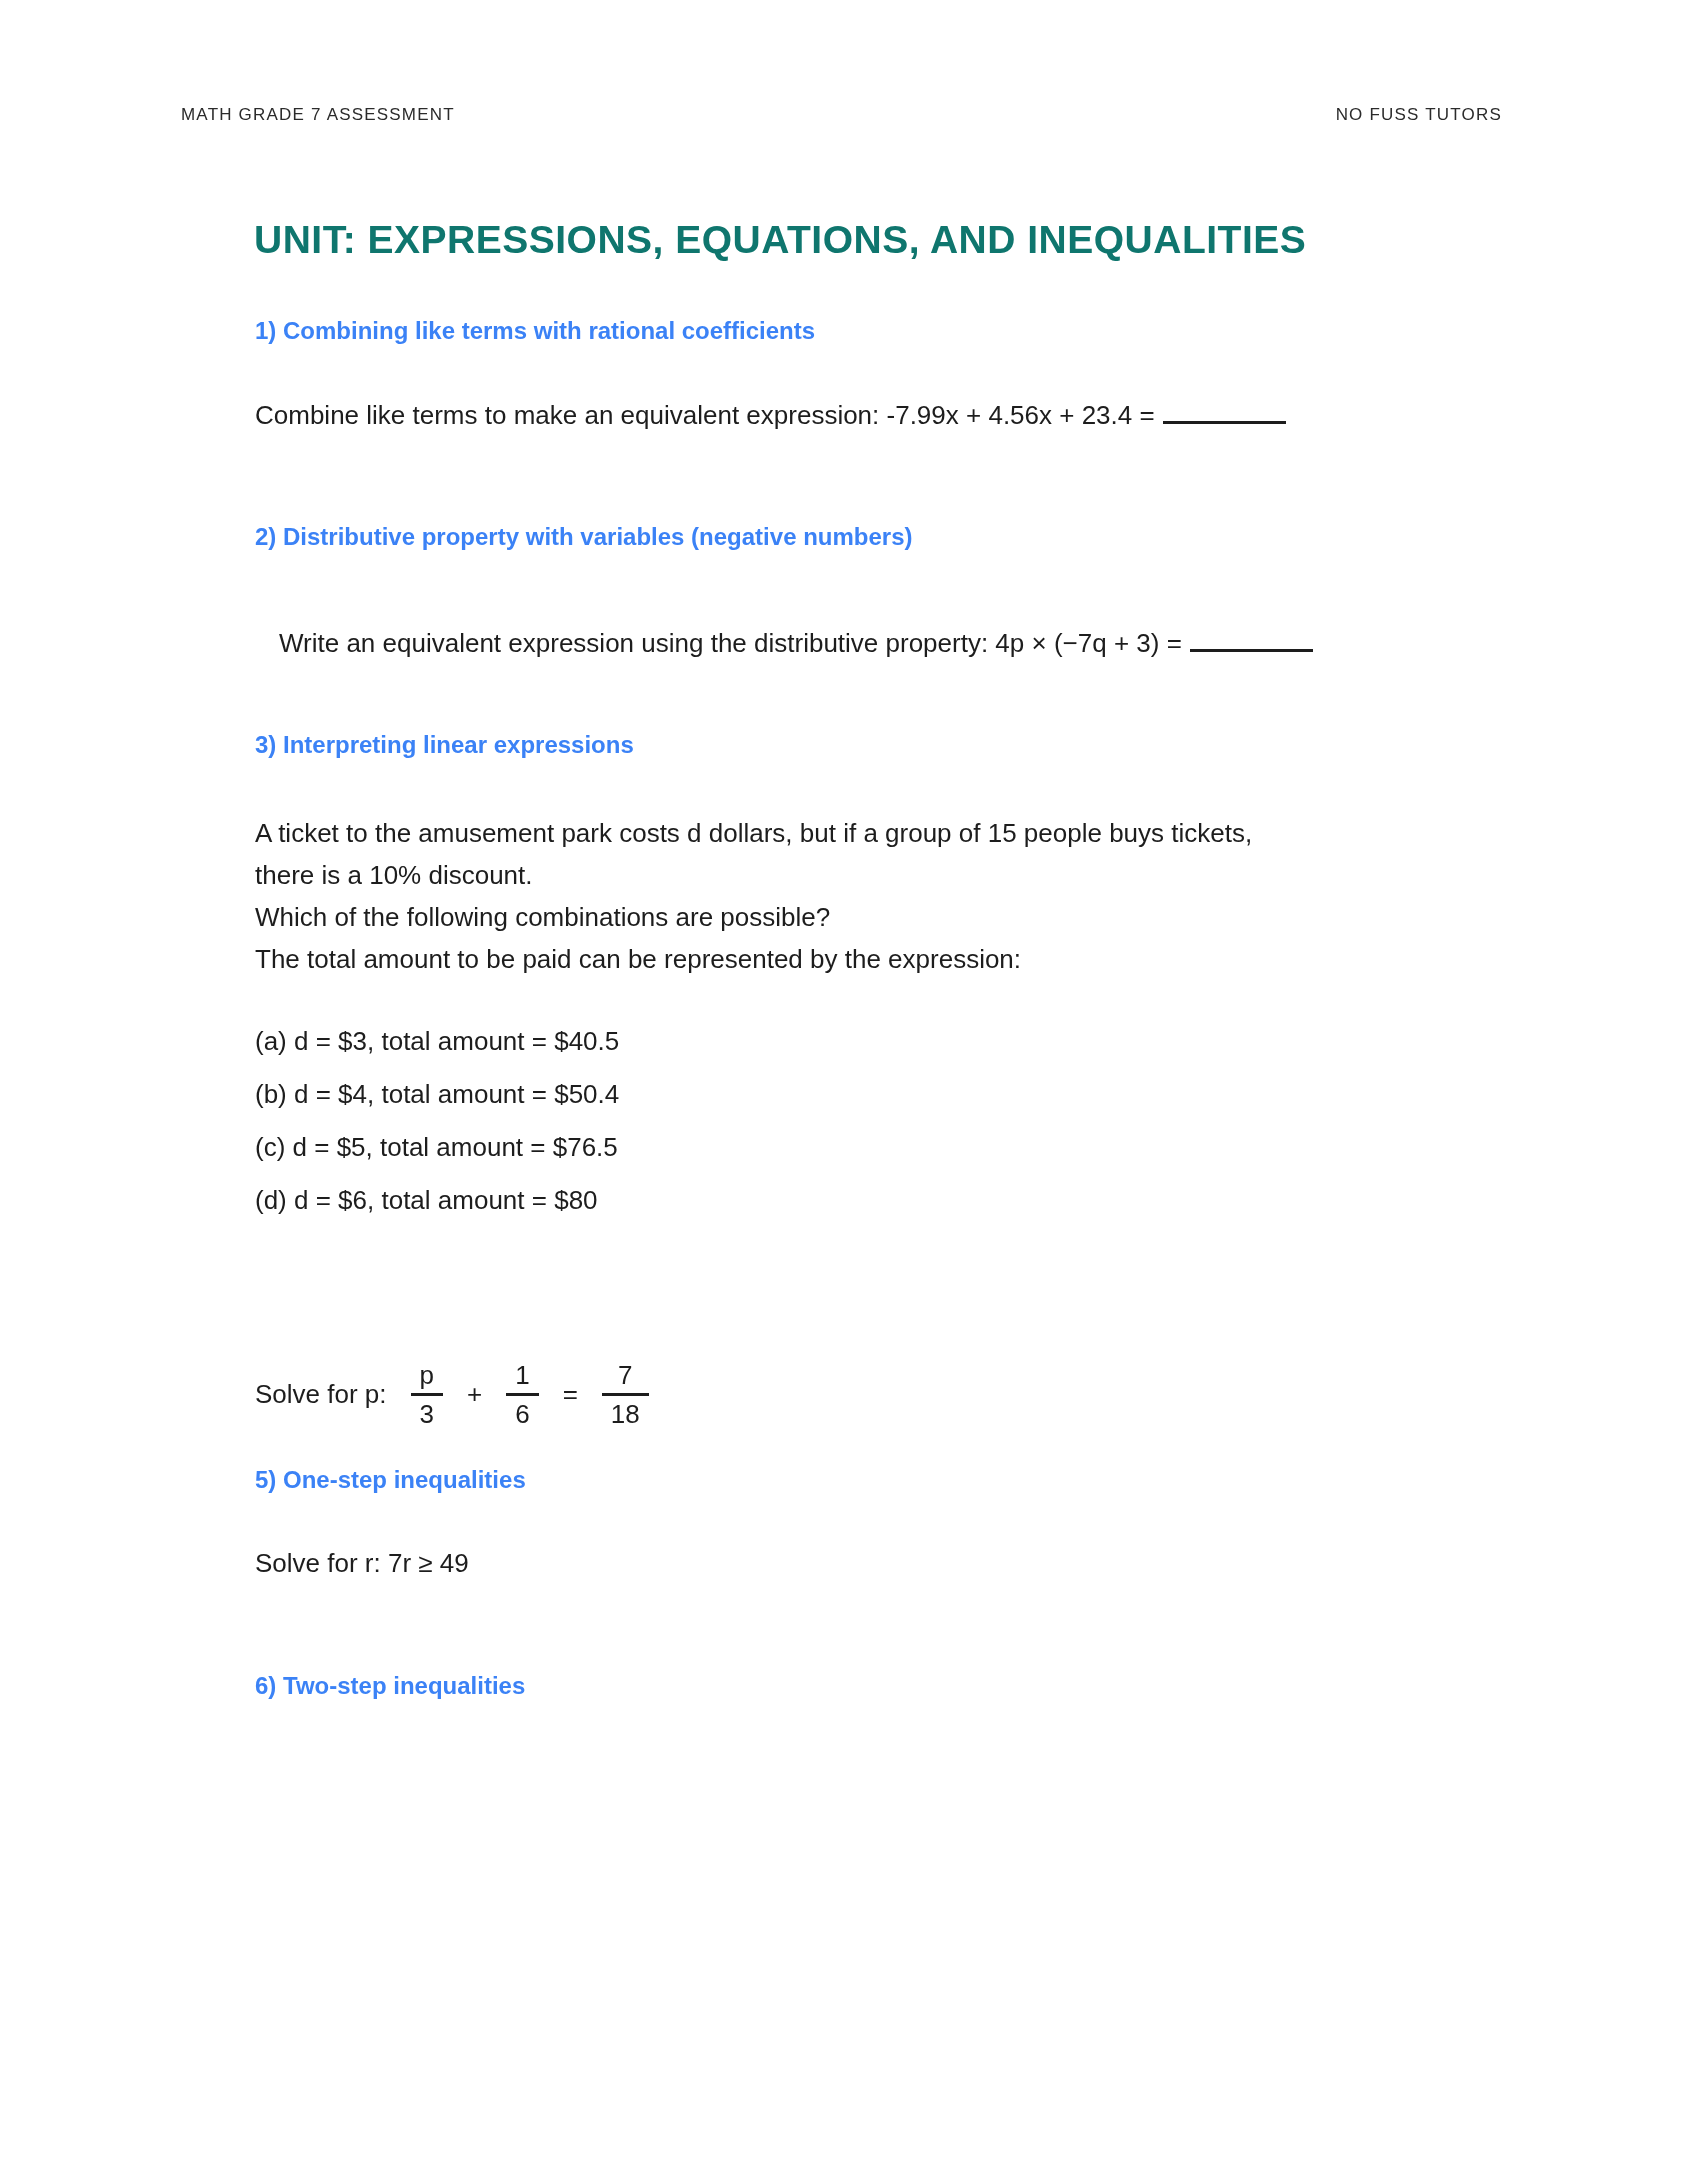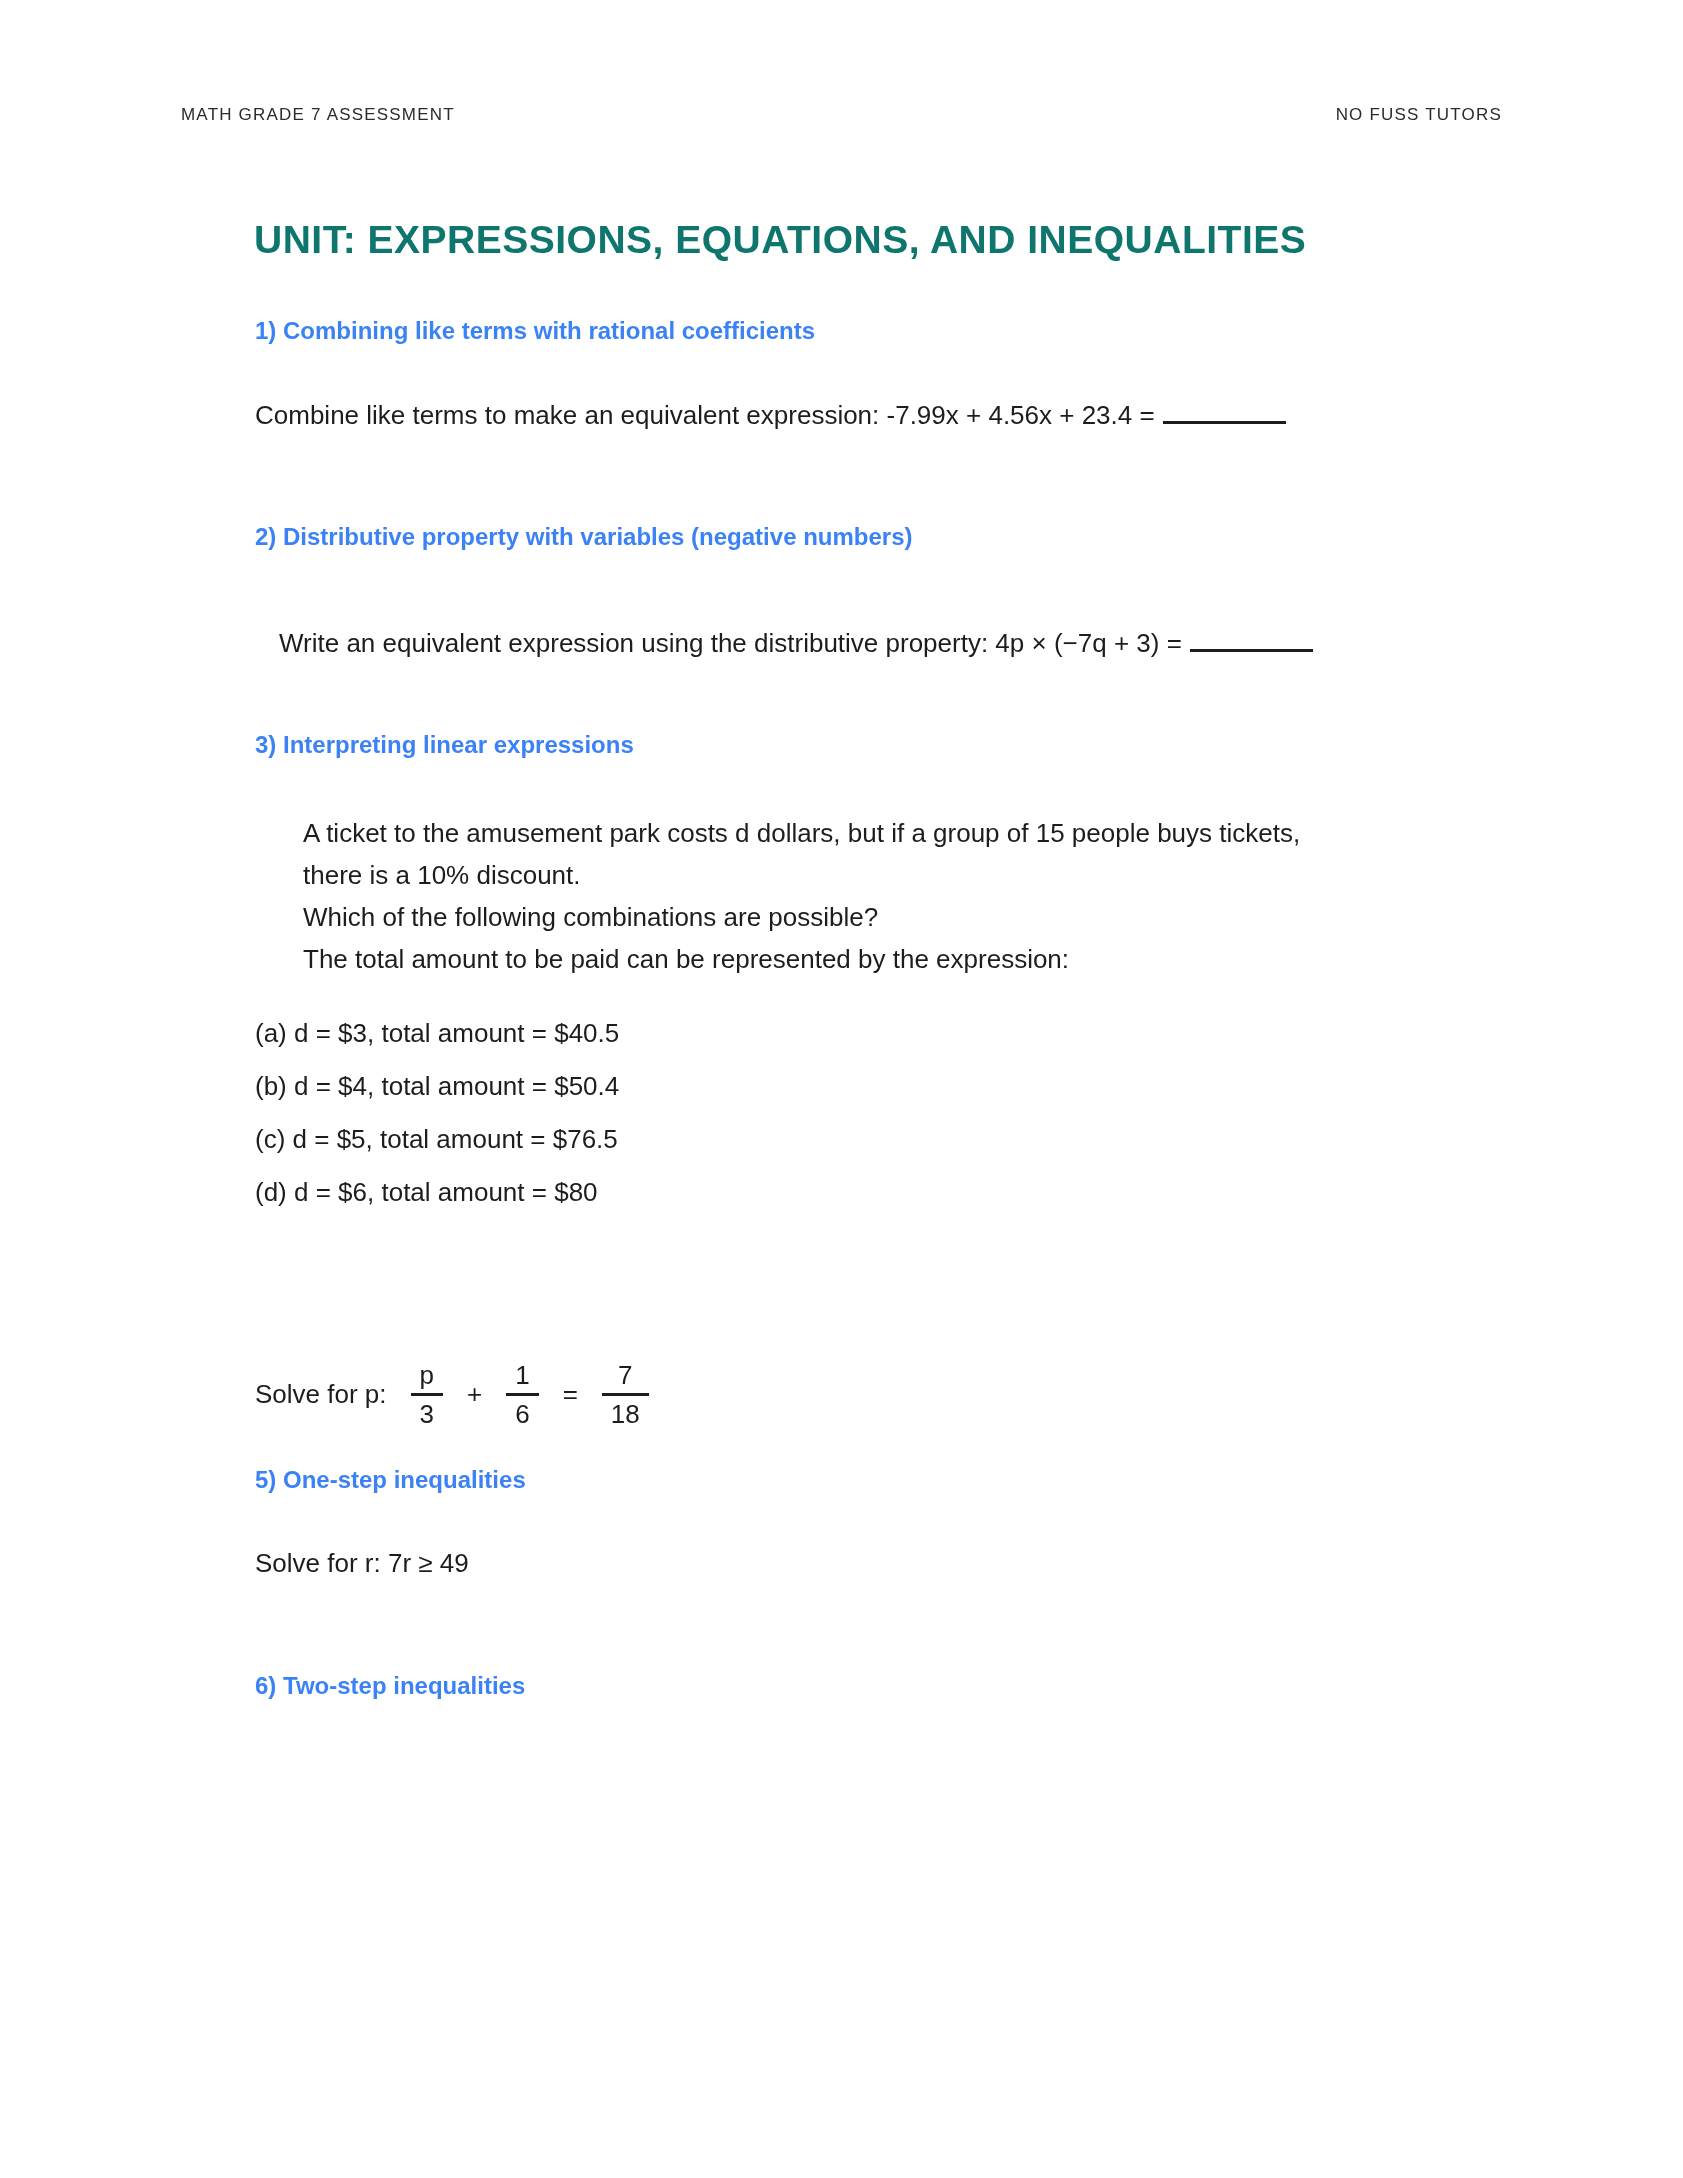--- a/index.html
+++ b/index.html
@@ -47,21 +47,21 @@
     left: 255px;
     margin: 0;
     font-size: 26px;
     font-weight: normal;
     color: #1d1d1d;
     white-space: nowrap;
   }
   .para { line-height: 42px; white-space: normal; width: 1178px; }
   .para div { white-space: nowrap; }
   .options { line-height: 26px; }
-  .options .opt { margin-bottom: 27px; white-space: nowrap; }
+  .options .opt { margin-bottom: 27px; white-space: nowrap; margin-top: 8px; }
   .blank {
     display: inline-block;
     width: 123px;
     height: 2px;
     border-bottom: 3px solid #1d1d1d;
     margin-left: 8px;
     vertical-align: baseline;
   }
   .eq-row {
     position: absolute;
@@ -76,21 +76,21 @@
     display: inline-flex;
     flex-direction: column;
     align-items: center;
     text-align: center;
   }
   .frac .num { display: block; line-height: 26px; padding: 0 9px 5px; }
   .frac .den { display: block; line-height: 26px; padding: 5px 9px 0; border-top: 3px solid #1d1d1d; }
   .eq-op { display: inline-block; }
   .s1-h { top: 317px; }  .s1-b { top: 400px; }
   .s2-h { top: 523px; }  .s2-b { top: 628px; margin-left: 24px; }
-  .s3-h { top: 731px; }  .s3-p { top: 812px; margin-left: 48px; } .s3-o { top: 1020px; }
+  .s3-h { top: 731px; }  .s3-p { top: 812px; } .s3-o { top: 1020px; }
   .s4-h { top: 1301px; }
   .s5-h { top: 1466px; } .s5-b { top: 1548px; }
   .s6-h { top: 1672px; } .s6-b { top: 1754px; }
 </style>
 </head>
 <body>
 
 <div class="page">
 
   <div class="hdr hdr-left">MATH GRADE 7 ASSESSMENT</div>

